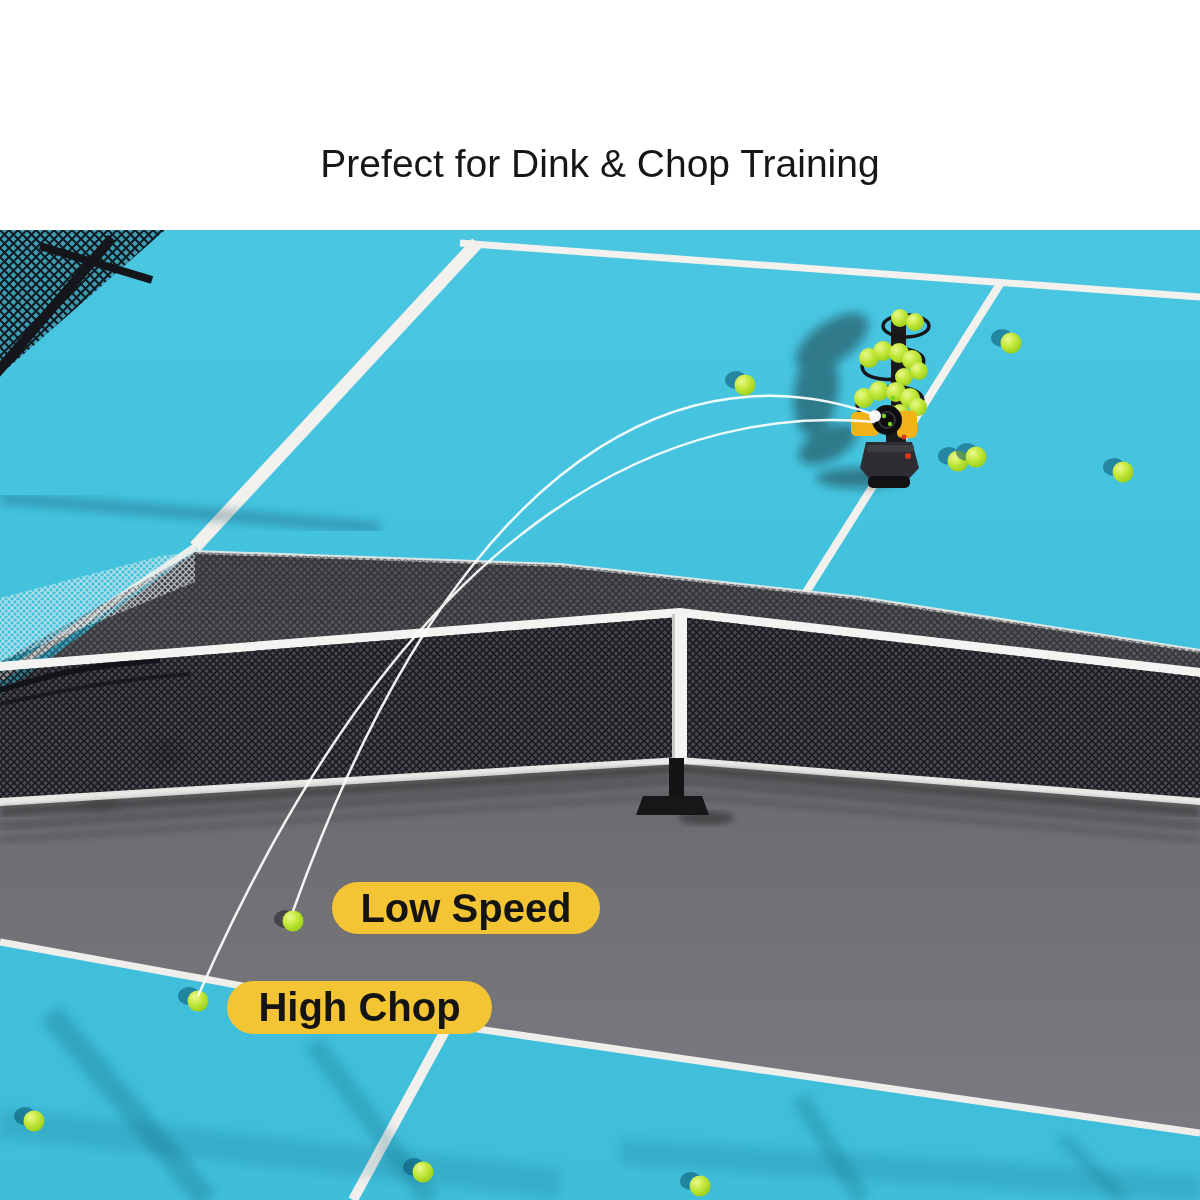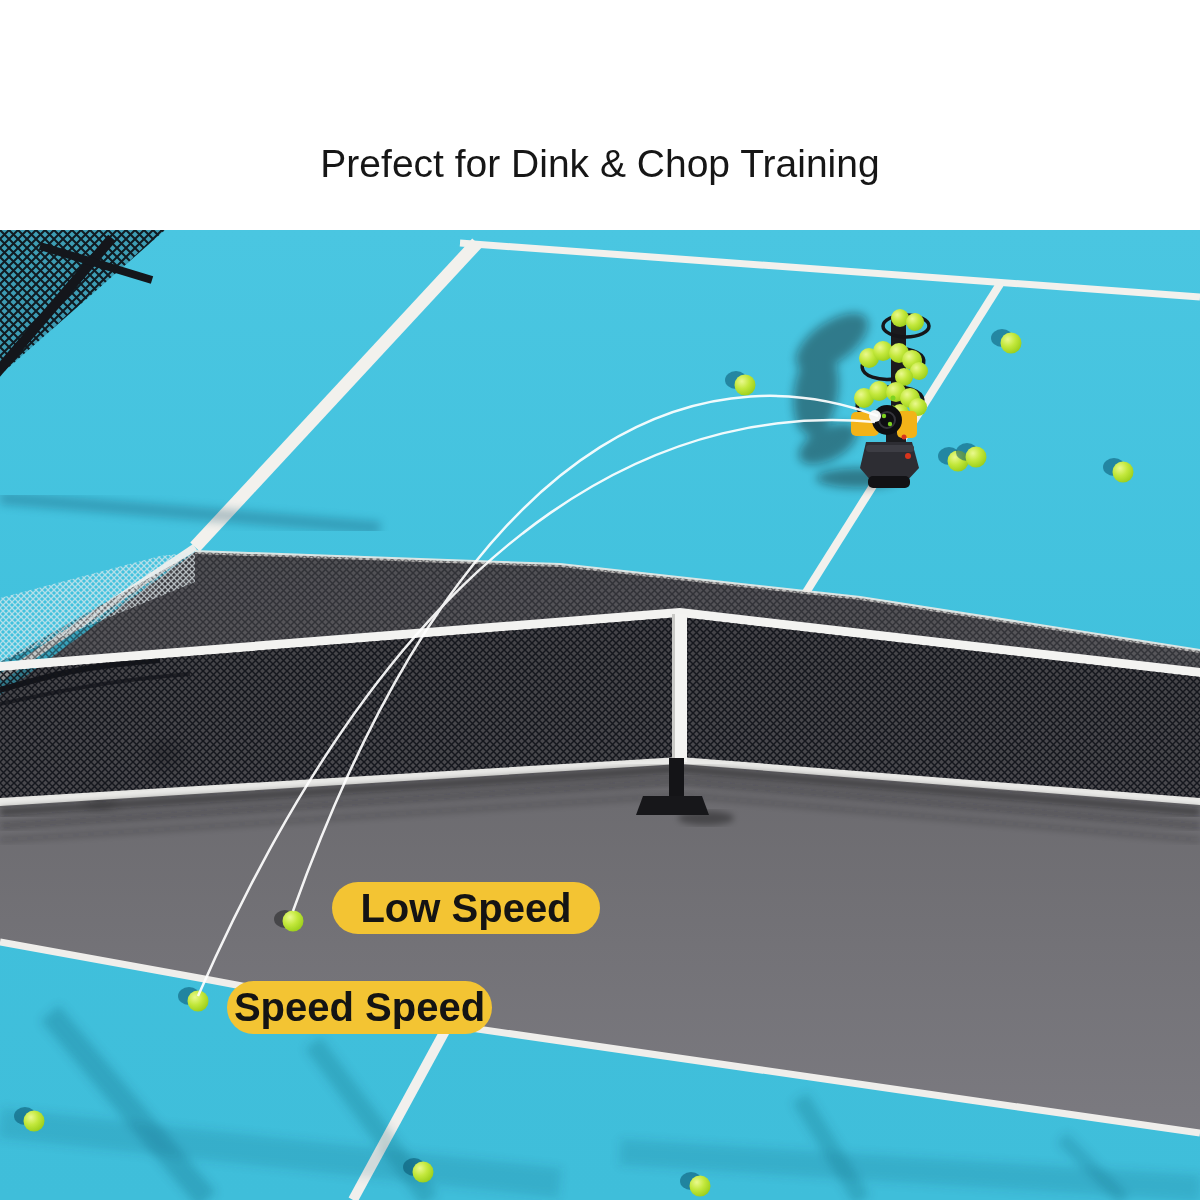--- a/index.html
+++ b/index.html
@@ -209,17 +209,17 @@
       <g fill="none" stroke="#ffffff" stroke-width="2.5" opacity="0.92">
         <path d="M878,186 C730,130 480,160 293,681"></path>
         <path d="M875,192 C690,175 420,260 198,766"></path>
       </g>
     </svg>
 
     <div class="pill pill-low">
       <span>Low Speed</span>
     </div>
     <div class="pill pill-high">
-      <span>Speed Speed</span>
+      <span>High Chop</span>
     </div>
   </div>
 
 </div>
 
 </body></html>

